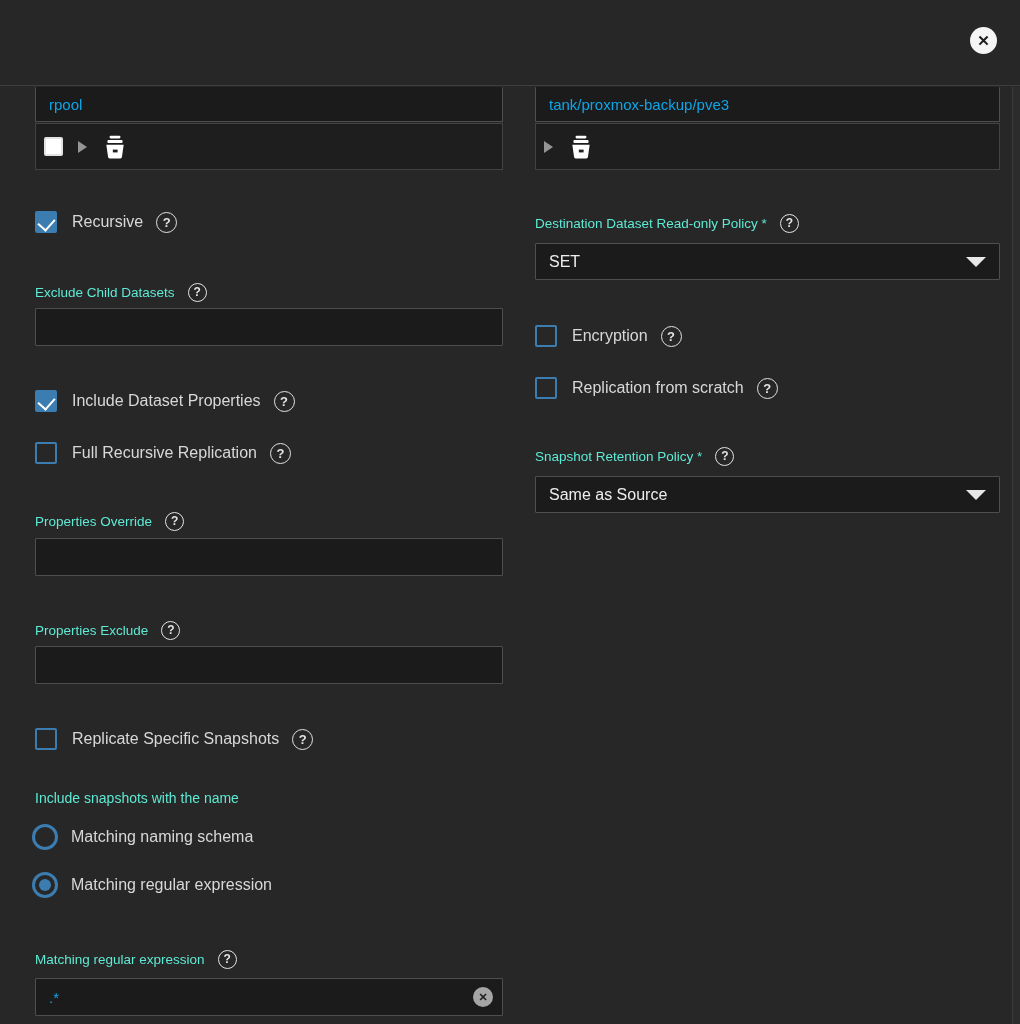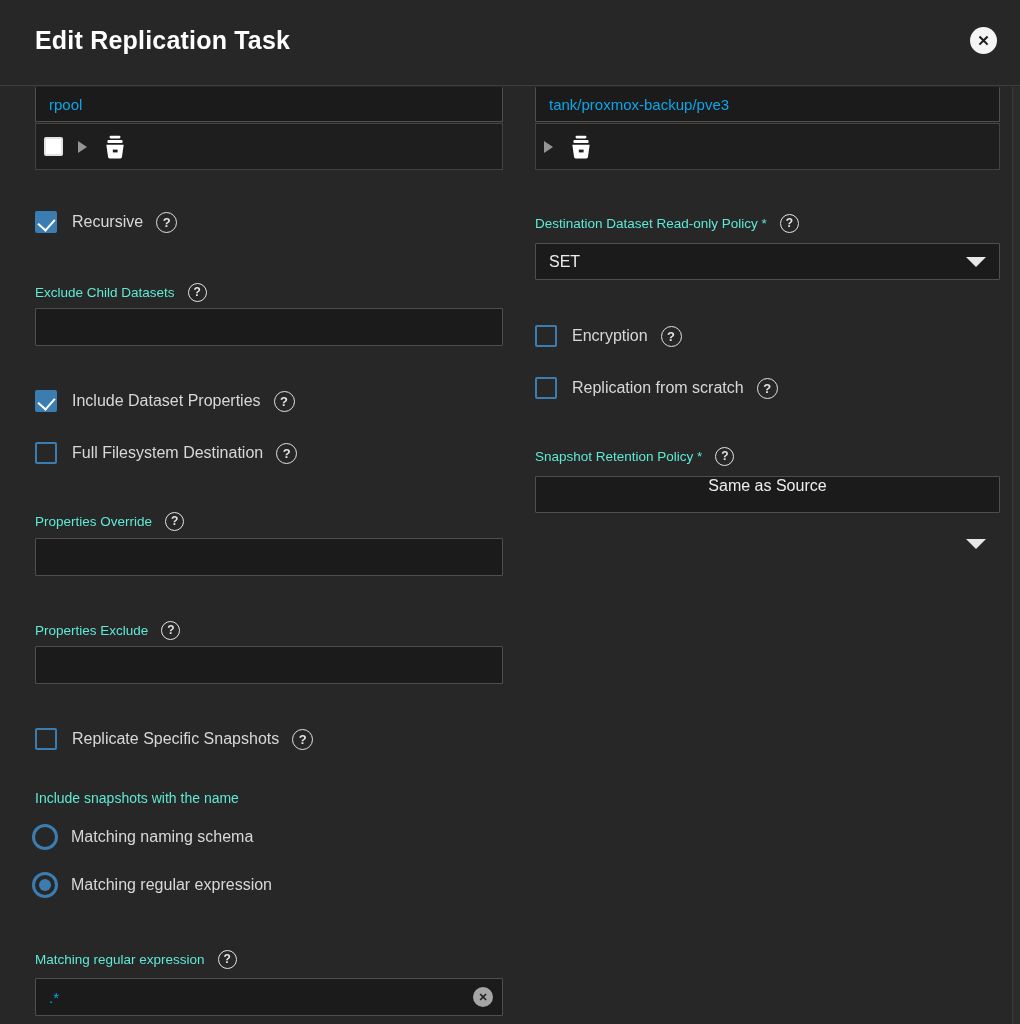--- a/index.html
+++ b/index.html
@@ -108,21 +108,20 @@
     background:#a5a5a5; color:#222222; display:flex; align-items:center;
     justify-content:center; font-size:11px; font-weight:bold; cursor:pointer;
   }
 
   .dataset-icon { width:26px; height:26px; flex:0 0 auto; }
 </style>
 </head>
 <body>
 
 <div class="dialog-header">
-  <div class="dialog-title">Edit Replication Task</div>
   <div class="close-btn">✕</div>
 </div>
 
 <div class="edge-strip"></div>
 
 <div class="abs" style="left:35px; top:87px; width:468px; height:35px;">
   <input class="text-input clipped-top" value="rpool" style="">
 </div>
 <div class="abs" style="left:535px; top:87px; width:465px; height:35px;">
   <input class="text-input clipped-top" value="tank/proxmox-backup/pve3" style="">
@@ -184,29 +183,29 @@
 </div>
 
 <div class="check-row" style="left:35px; top:389px;">
   <span class="cb checked"></span>
   <span class="cb-label">Include Dataset Properties</span>
   <span class="help-icon help-lg">?</span>
 </div>
 
 <div class="check-row" style="left:35px; top:441px;">
   <span class="cb"></span>
-  <span class="cb-label">Full Filesystem Destination</span>
+  <span class="cb-label">Full Recursive Replication</span>
   <span class="help-icon help-lg">?</span>
 </div>
 
 <div class="label-row" style="left:535px; top:446px;">
   <span class="field-label">Snapshot Retention Policy *</span>
   <span class="help-icon">?</span>
 </div>
-<div class="select-box abs" style="left:535px; top:476px; width:465px; height:37px;flex-direction:column;">
+<div class="select-box abs" style="left:535px; top:476px; width:465px; height:37px;">
   <span>Same as Source</span>
   <span class="caret"></span>
 </div>
 
 <div class="label-row" style="left:35px; top:511px;">
   <span class="field-label">Properties Override</span>
   <span class="help-icon">?</span>
 </div>
 <div class="abs" style="left:35px; top:538px; width:468px; height:38px;">
   <input class="text-input" value="" style="">

